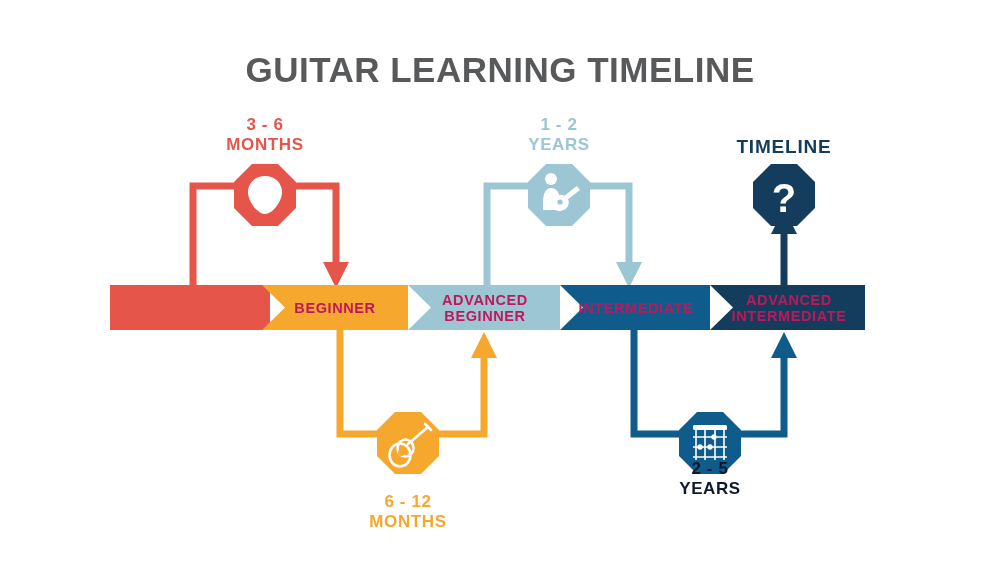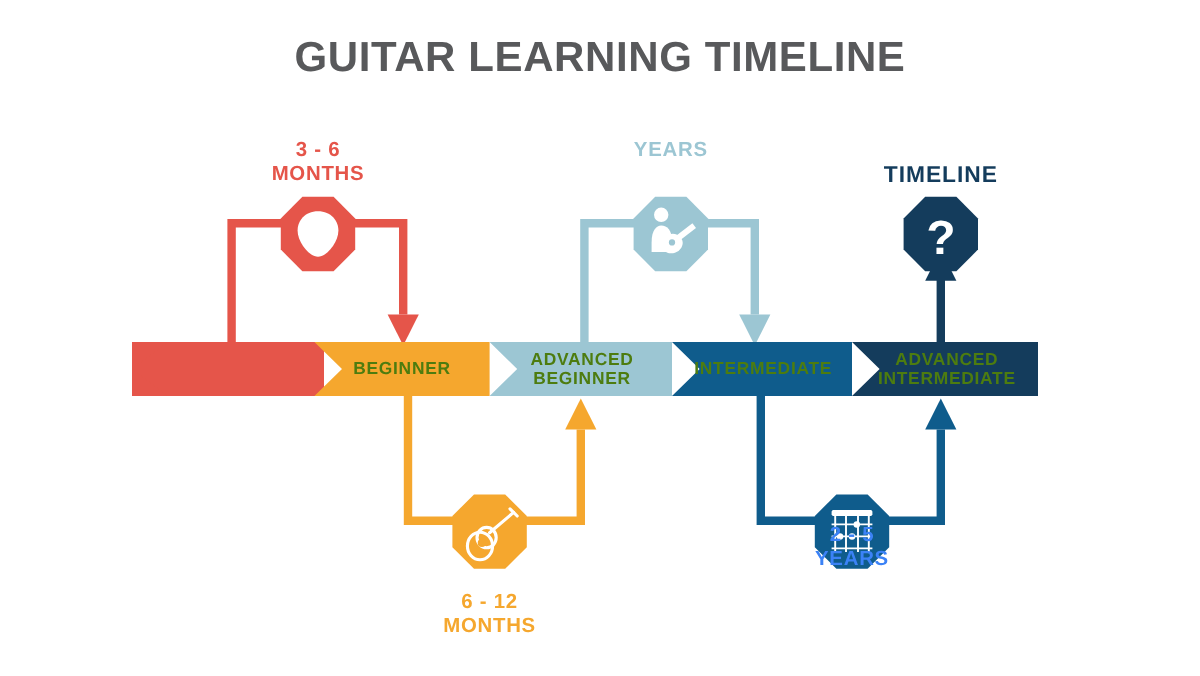--- a/index.html
+++ b/index.html
@@ -6,32 +6,32 @@
   body{
     width:1000px;height:563px;
     background:#ffffff;
     font-family:"Liberation Sans", sans-serif;
     overflow:hidden;
   }
   #stage{position:relative;width:1000px;height:563px;}
   #svg-root{position:absolute;left:0;top:0;width:1000px;height:563px;}
 
   .page-title{
-    position:absolute;left:0;top:28px;width:1000px;
+    position:absolute;left:0;top:50px;width:1000px;
     text-align:center;
     font-size:35px;
     font-weight:bold;
     letter-spacing:0.5px;
     color:#58595b;
   }
 
   .seg-label{
     position:absolute;
     text-align:center;
-    color:#4d7c0f;
+    color:#be185d;
     font-size:14.5px;
     font-weight:bold;
     letter-spacing:0.6px;
     line-height:16px;
   }
 
   .milestone-label{
     position:absolute;
     text-align:center;
     font-size:17px;
@@ -172,23 +172,24 @@
     <div>3 - 6</div>
     <div>MONTHS</div>
   </div>
 
   <div class="milestone-label" style="left:333px;top:459px;width:150px;color:#f5a72e;margin-top:33px;">
     <div>6 - 12</div>
     <div>MONTHS</div>
   </div>
 
   <div class="milestone-label" style="left:484px;top:115px;width:150px;color:#9cc6d3;">
+    <div>1 - 2</div>
     <div>YEARS</div>
   </div>
 
-  <div class="milestone-label" style="left:635px;top:436px;width:150px;color:#3b82f6;">
+  <div class="milestone-label" style="left:635px;top:459px;width:150px;color:#0f172a;">
     <div>2 - 5</div>
     <div>YEARS</div>
   </div>
 
   <div class="mastery-label" style="left:709px;top:136px;width:150px;">TIMELINE</div>
 
 </div>
 
 </body></html>

